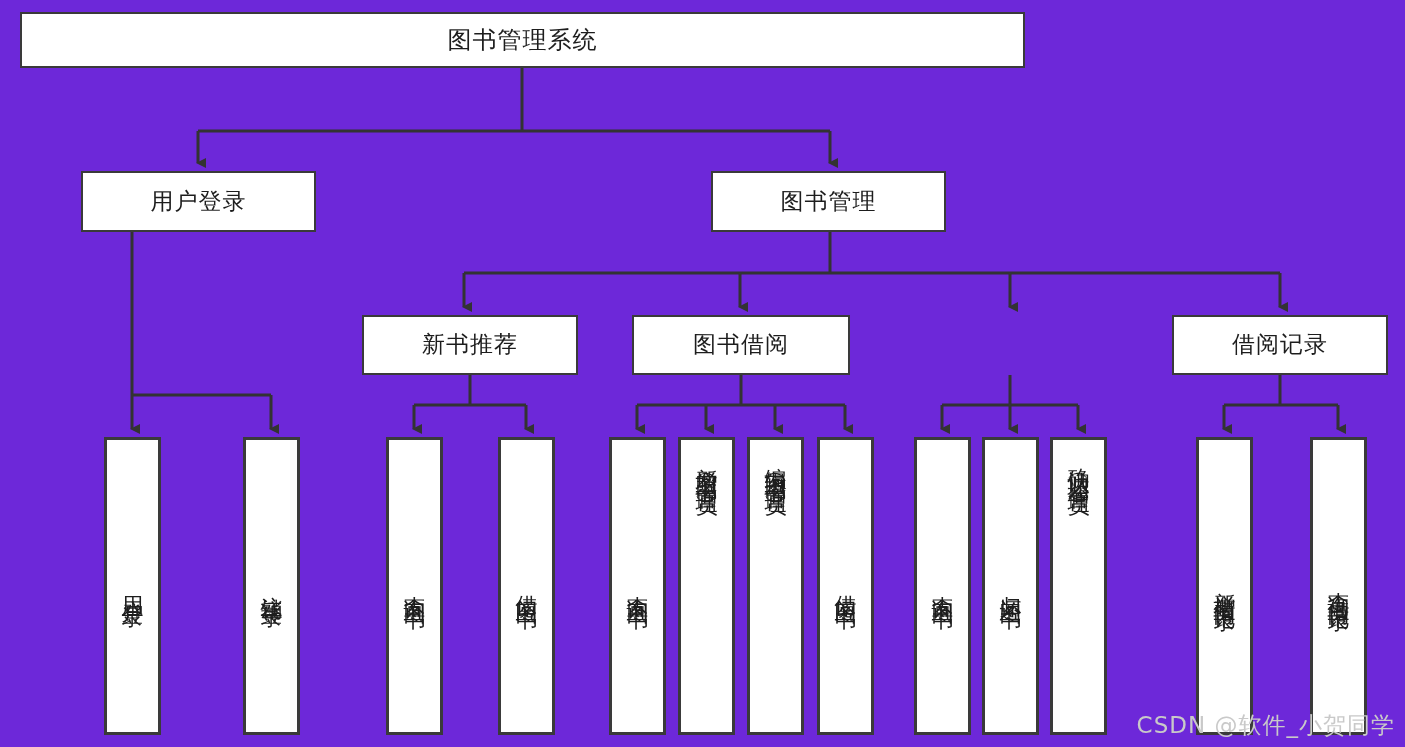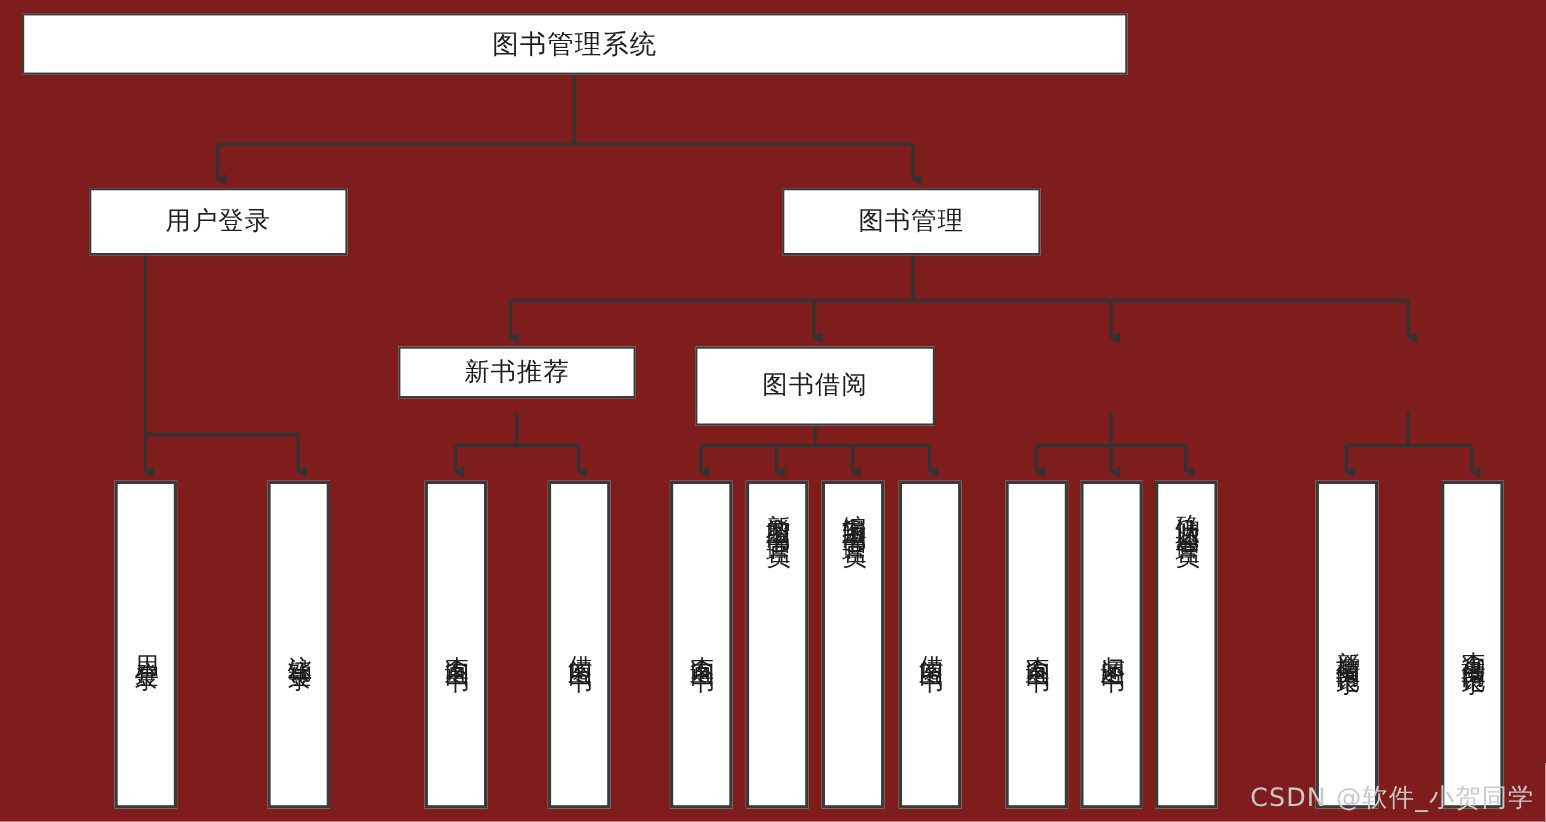--- a/index.html
+++ b/index.html
@@ -7,21 +7,21 @@
     padding: 0;
     background: #ffffff;
   }
   body {
     font-family: "DejaVu Sans", "Liberation Sans", sans-serif;
   }
   #canvas {
     position: relative;
     width: 1405px;
     height: 747px;
-    background: #7f1d1d;
+    background: #6d28d9;
     overflow: hidden;
   }
 
   
   #wires {
     position: absolute;
     left: 0; top: 0;
     width: 1405px;
     height: 747px;
     pointer-events: none;
@@ -144,29 +144,32 @@
   </div>
 
   <div class="node" style="left:81px; top:171px; width:235px; height:61px;">
     <span class="node-label">用户登录</span>
   </div>
 
   <div class="node" style="left:711px; top:171px; width:235px; height:61px;">
     <span class="node-label">图书管理</span>
   </div>
 
-  <div class="node" style="left:362px; top:315px; width:216px; height:47px;">
+  <div class="node" style="left:362px; top:315px; width:216px; height:60px;">
     <span class="node-label">新书推荐</span>
   </div>
 
-  <div class="node" style="left:632px; top:315px; width:218px; height:72px;">
+  <div class="node" style="left:632px; top:315px; width:218px; height:60px;">
     <span class="node-label">图书借阅</span>
   </div>
 
 
+  <div class="node" style="left:1172px; top:315px; width:216px; height:60px;">
+    <span class="node-label">借阅记录</span>
+  </div>
 
   <div class="node leaf centered" style="left:104px; top:437px; width:57px; height:298px;">
     <span class="node-label">用户登录</span>
   </div>
 
   <div class="node leaf centered" style="left:243px; top:437px; width:57px; height:298px;">
     <span class="node-label">注销登录</span>
   </div>
 
   <div class="node leaf centered" style="left:386px; top:437px; width:57px; height:298px;">

